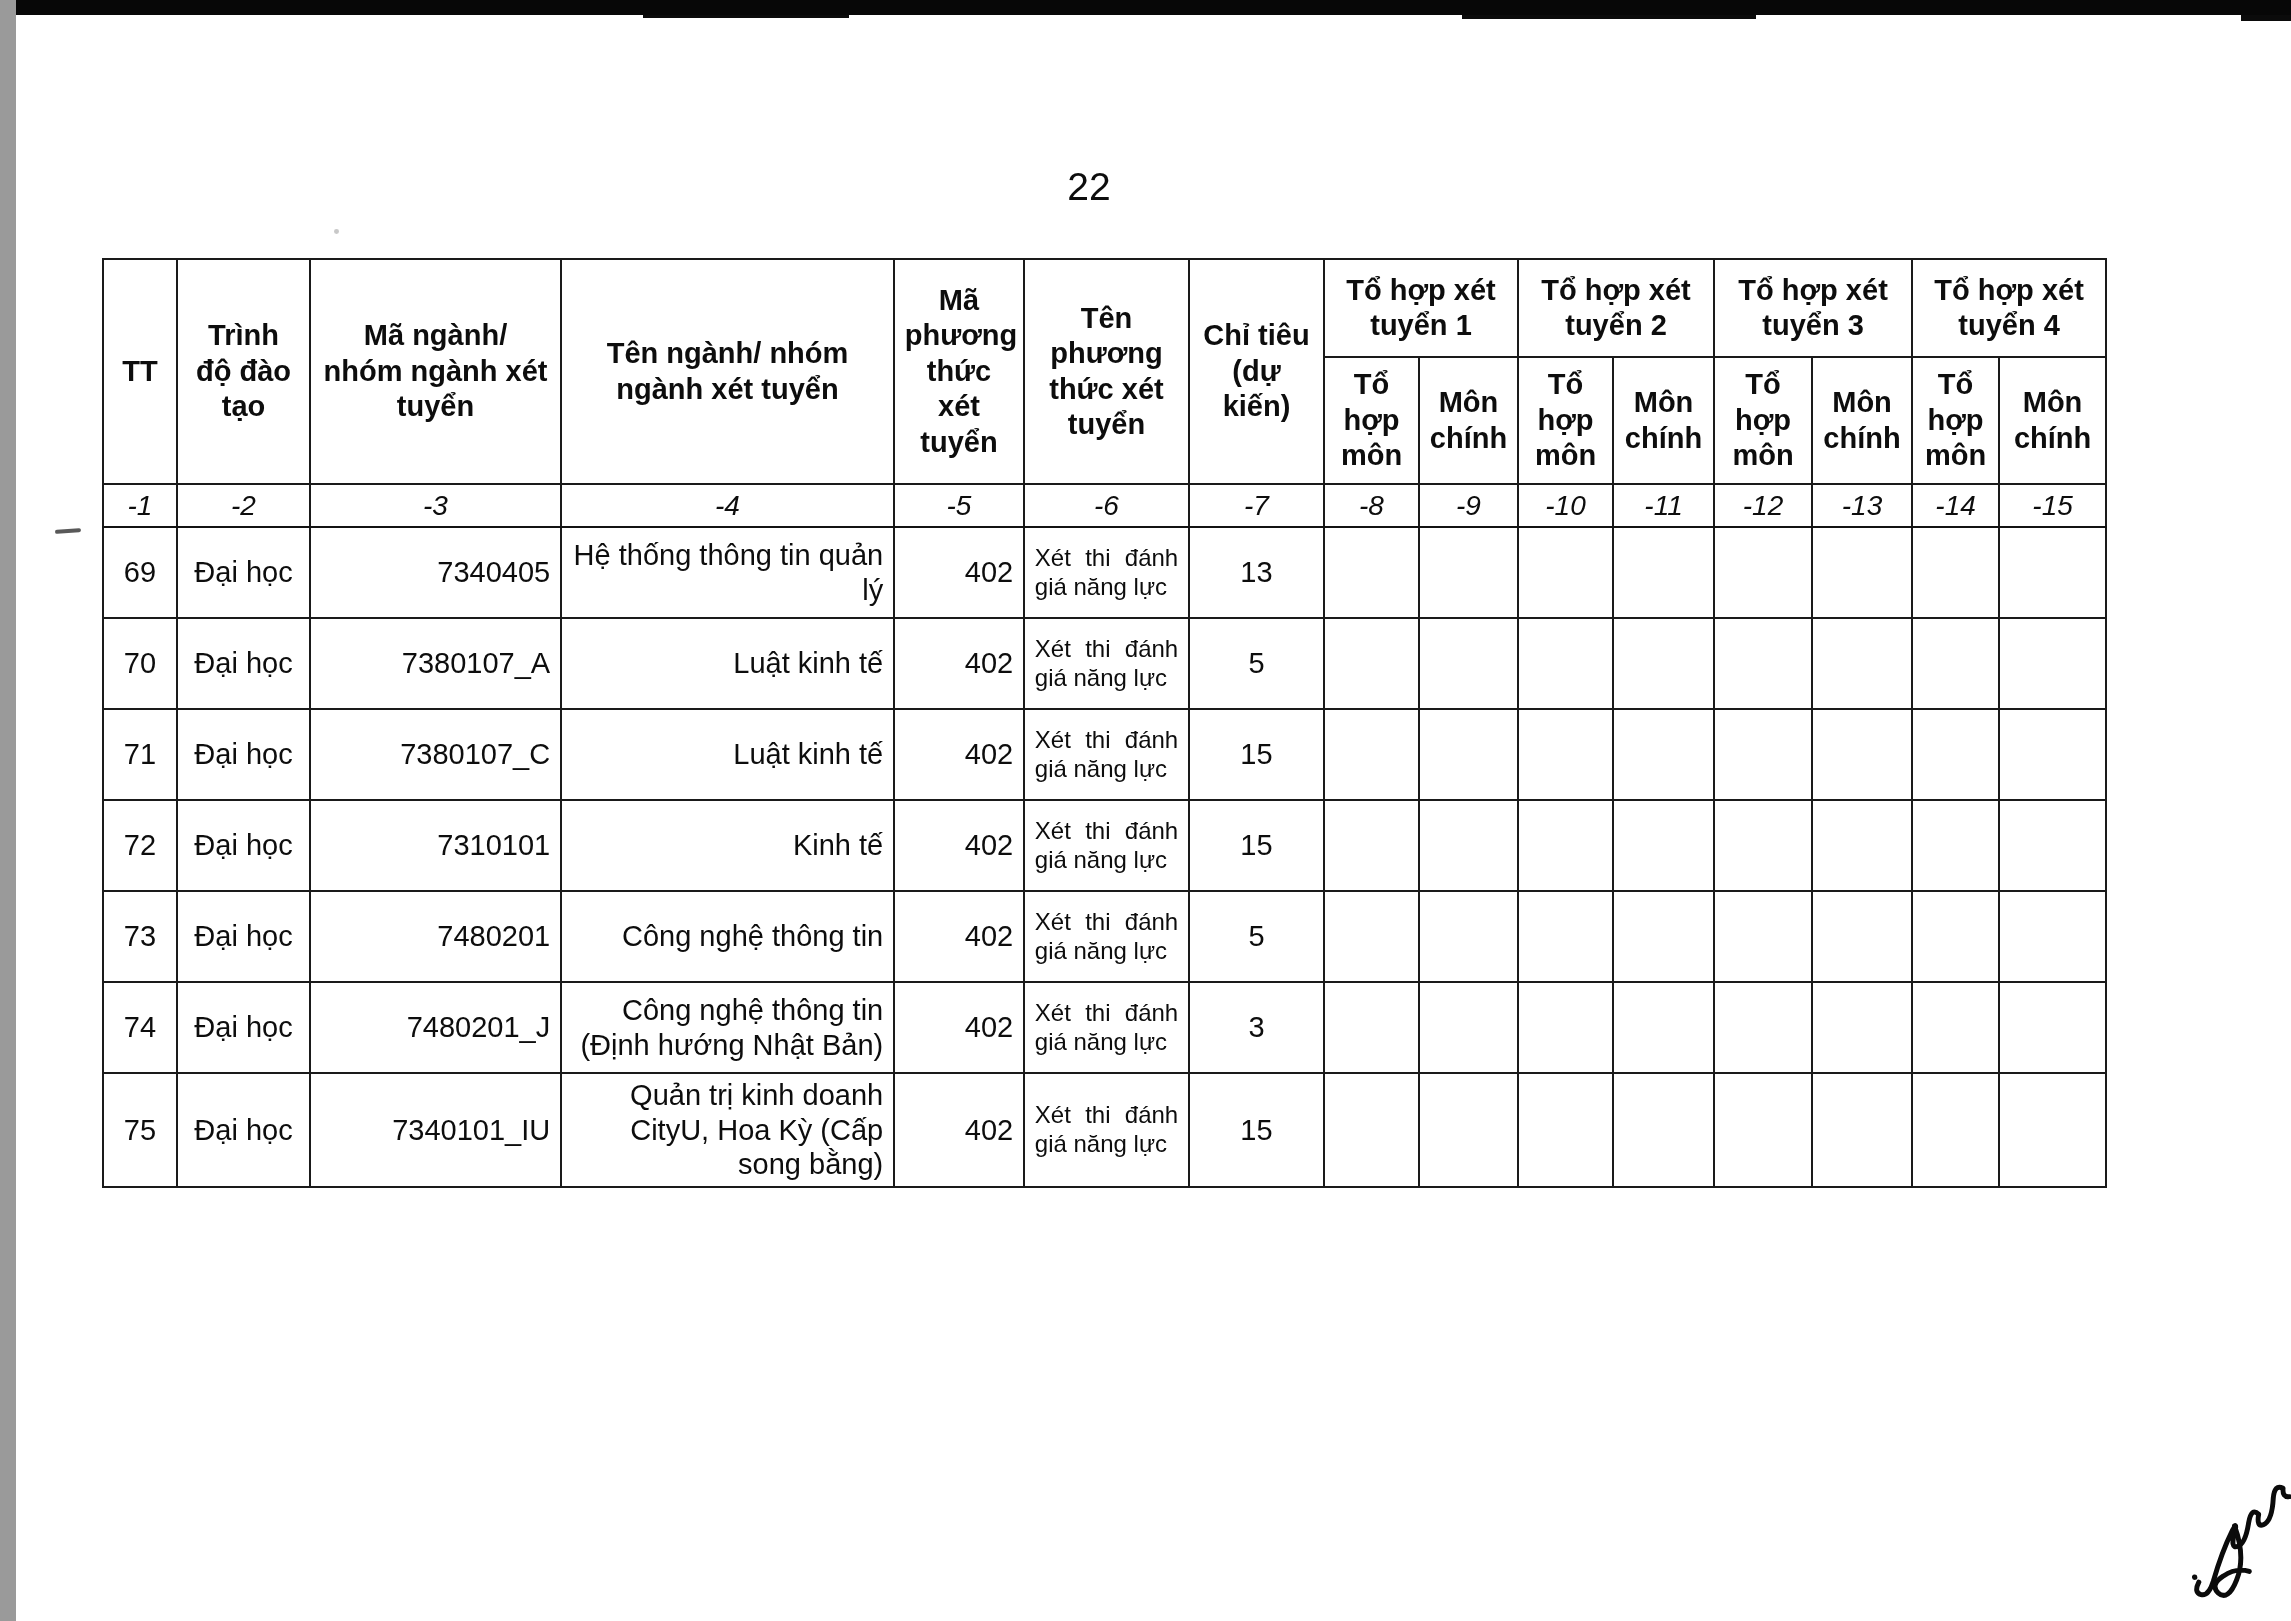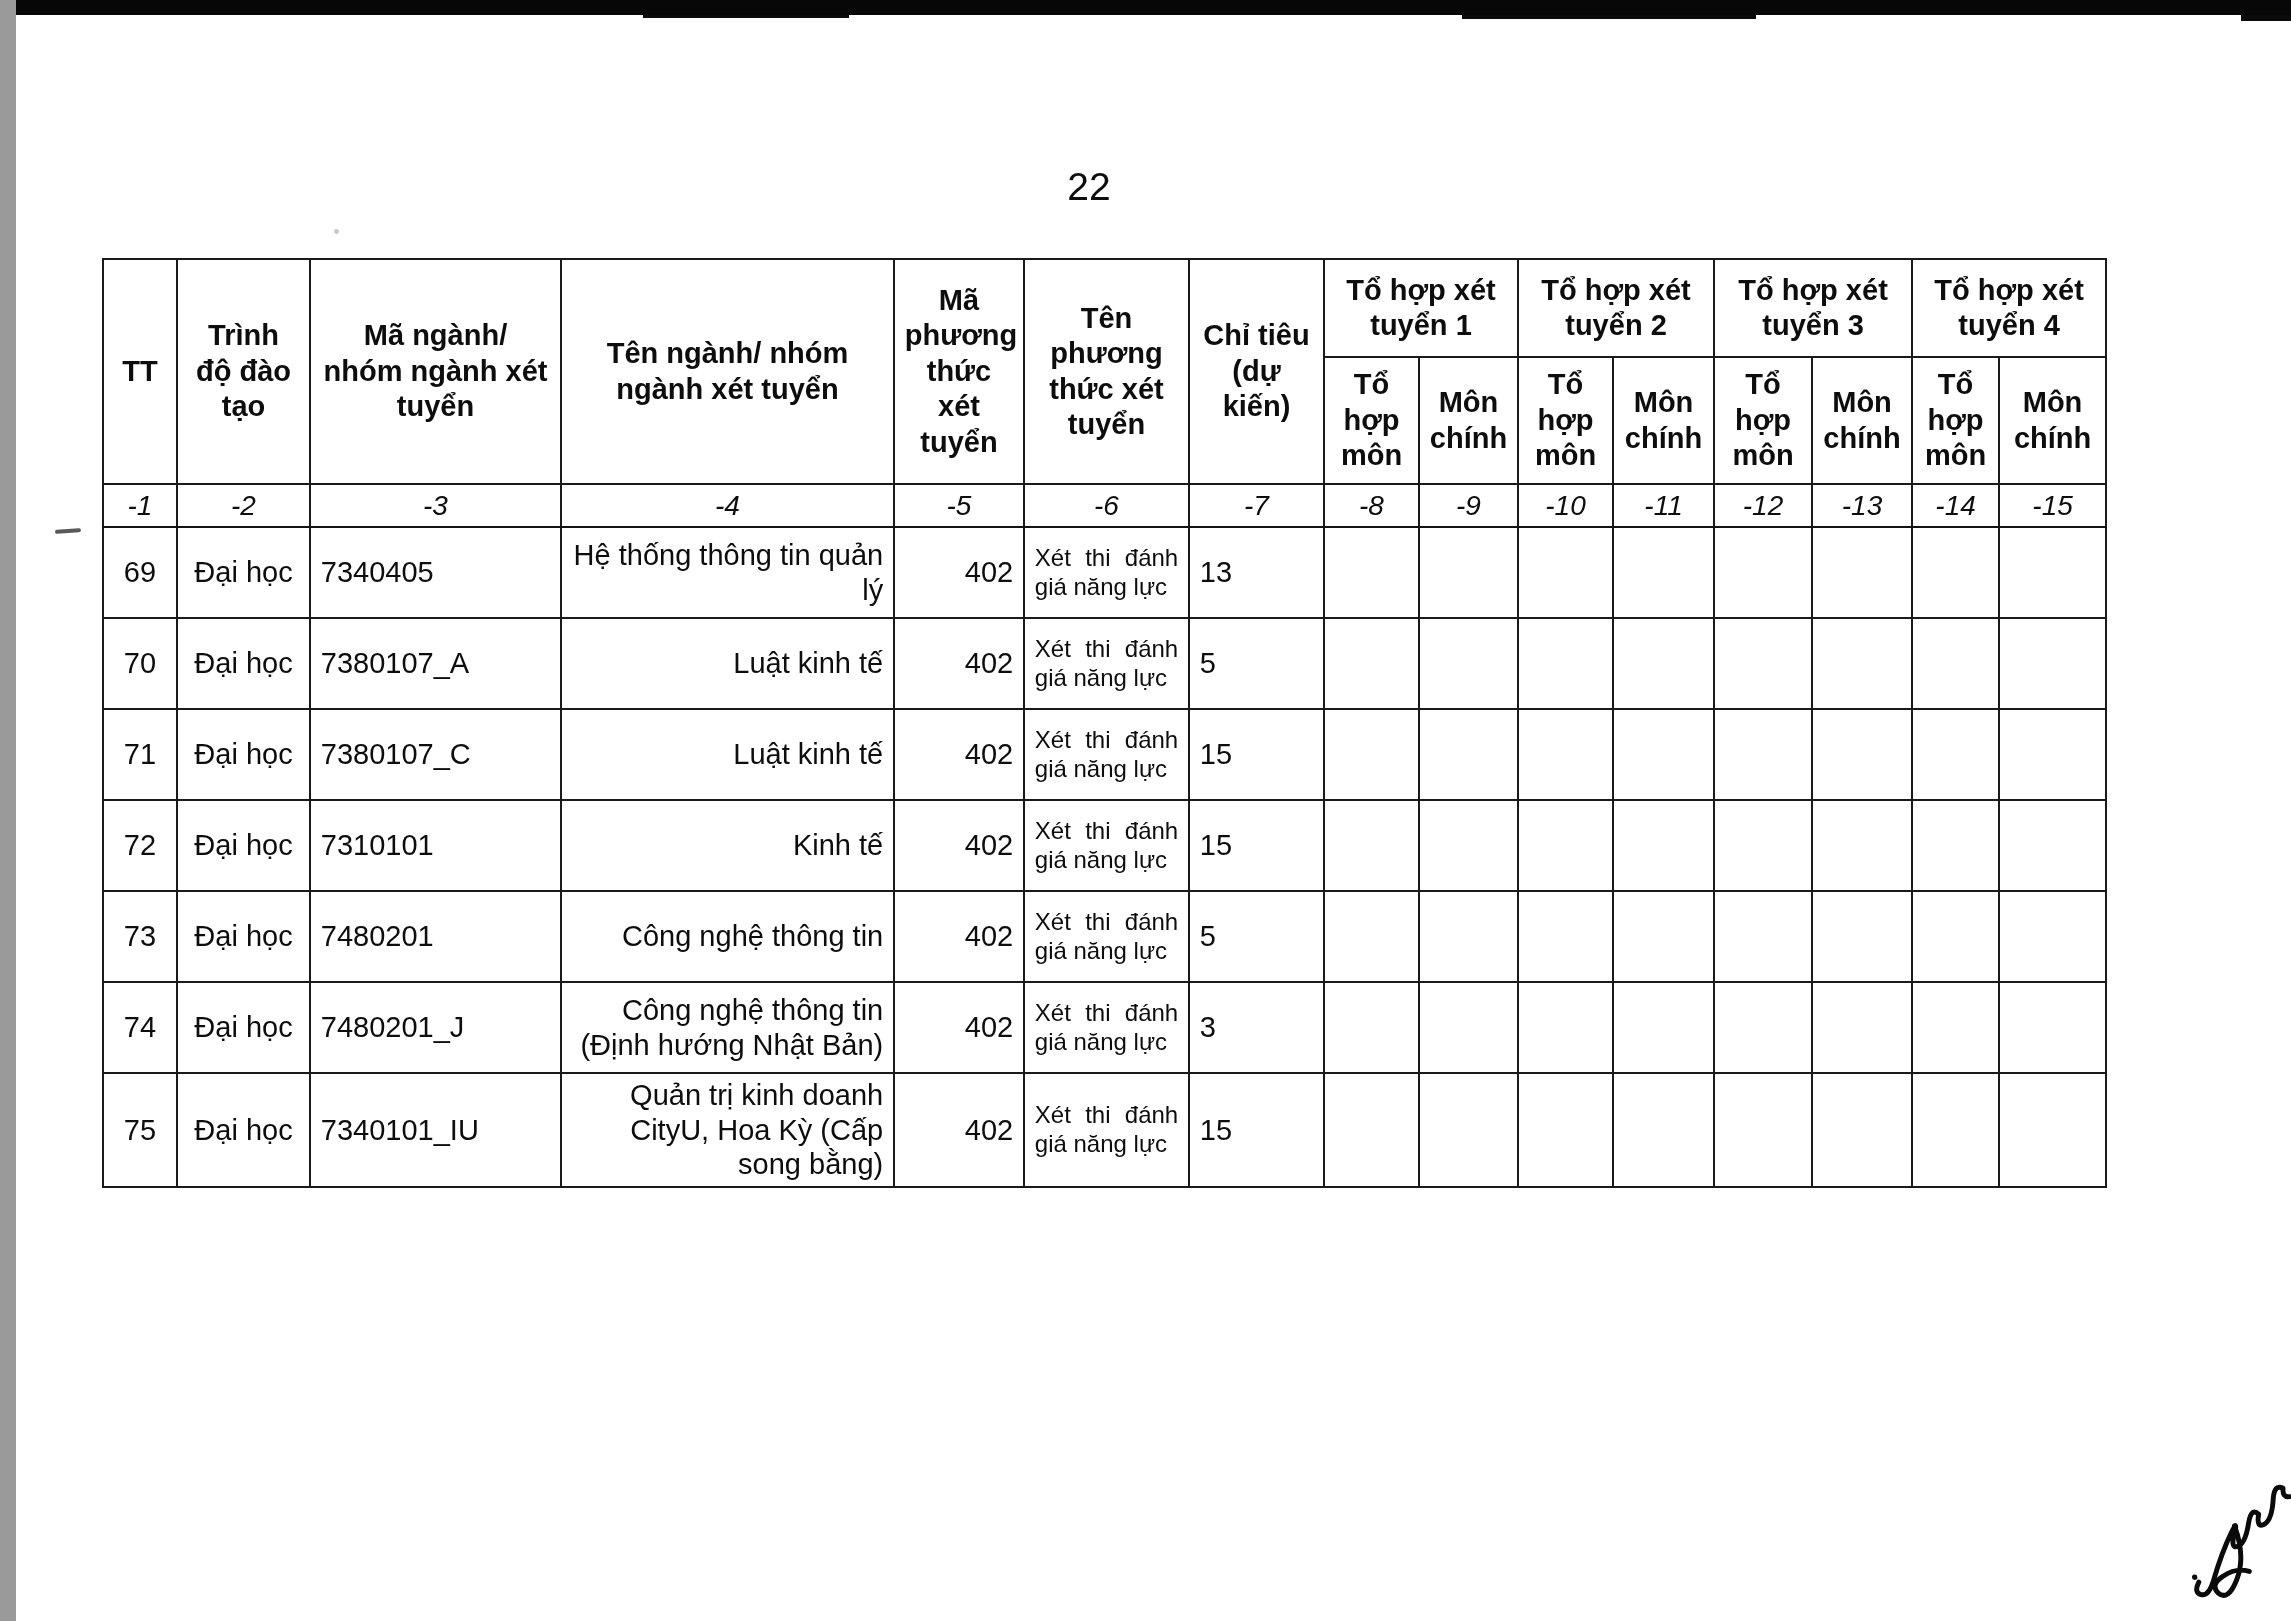--- a/index.html
+++ b/index.html
@@ -46,28 +46,28 @@
   tr.hdr-sub{height:127px;}
   tr.hdr-idx{height:43px;}
   tr.hdr-idx td{
     font-style:italic;font-size:28px;text-align:center;
     padding:1px 3.9px;border-bottom:2.9px solid #131313;
   }
   tbody tr{height:91px;}
   tbody td{font-size:29px;line-height:1.2;}
   .tt-cell{text-align:center;}
   .deg-cell{text-align:center;padding:3.9px 5.9px;}
-  .code-cell{text-align:left;padding-left:12.7px;}
+  .code-cell{text-align:right;padding-left:12.7px;}
   .name-cell{text-align:right;padding:5.9px 11.8px;}
   .mcode-cell{text-align:right;padding-left:10.8px;}
   .method-cell{
     text-align:justify;text-align-last:left;
     font-size:24px;line-height:1.2;padding:3.9px 10.8px;
   }
-  .quota-cell{}
+  .quota-cell{text-align:center;}
   .empty-cell{background:#ffffff;}
 
   .signature{position:absolute;top:1462px;left:2168px;width:120px;height:153px;transform:rotate(-6deg);}
 </style>
 </head>
 <body>
 
 <div class="page">
 
   <div class="scan-bar"></div>

